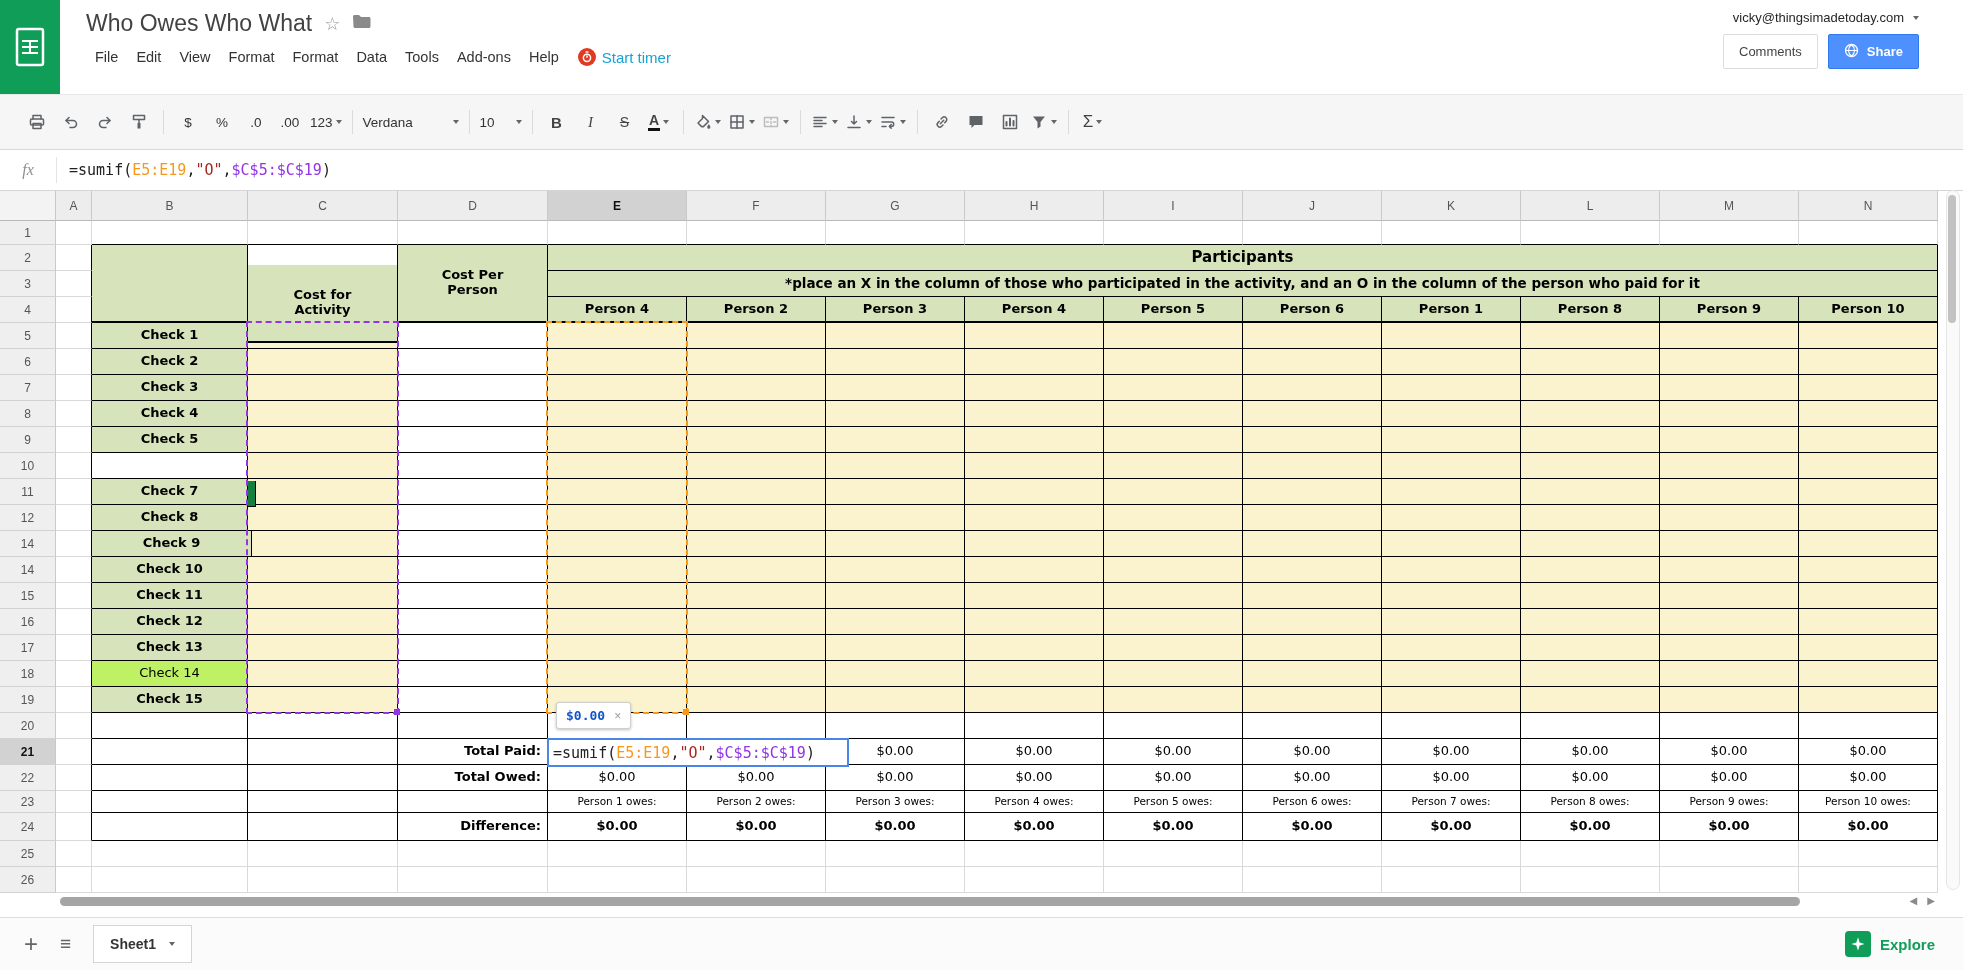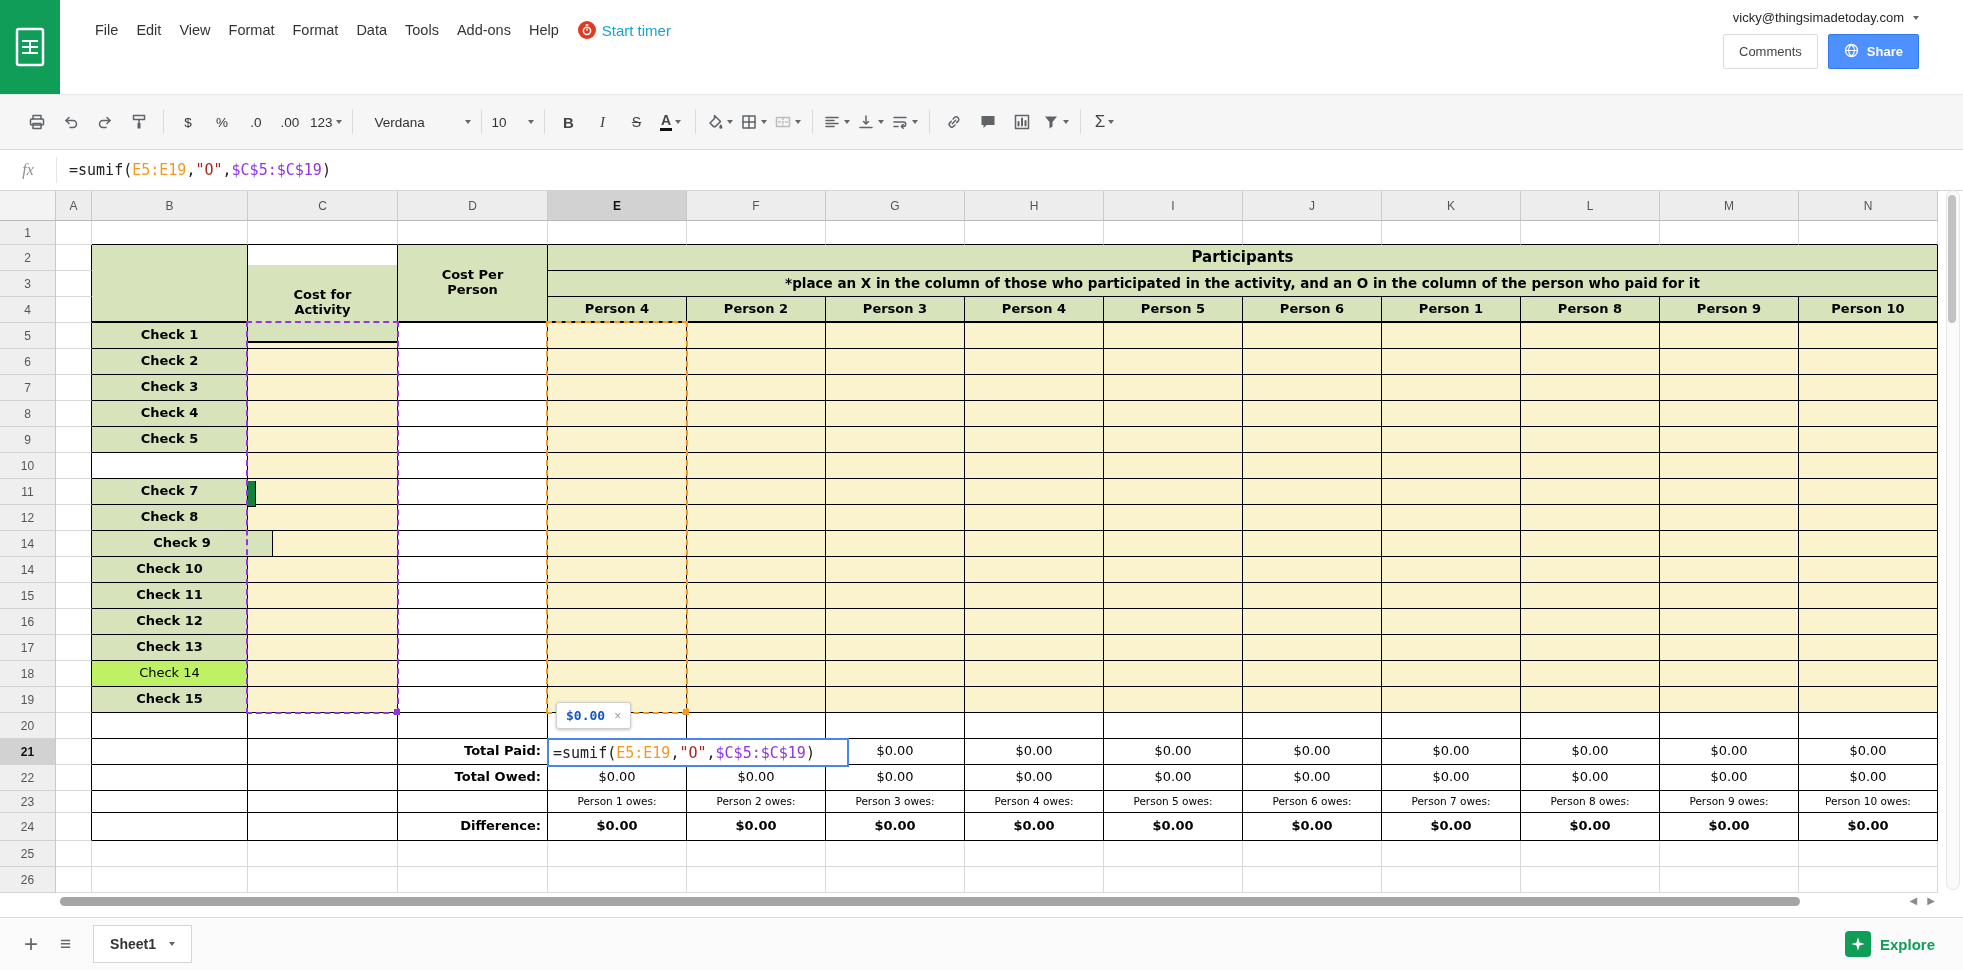--- a/index.html
+++ b/index.html
@@ -29,21 +29,21 @@
   
   #toolbar{height:54px;background:#f6f6f6;border-top:1px solid #e7e7e7;border-bottom:1px solid #d8d8d8;
     display:flex;align-items:center;padding-left:20px;}
   .ticon{height:32px;min-width:28px;padding:0 3px;display:flex;align-items:center;justify-content:center;color:#444;
     font-size:14px;border-radius:2px;cursor:default;}
   .ticon svg{stroke:#5f6368;fill:none;stroke-width:1.5;stroke-linecap:round;stroke-linejoin:round;}
   .ticon.dim svg{stroke:#bdbdbd;}
   .ticon .fillpart{fill:#5f6368;stroke:none;}
   .tdiv{width:1px;height:24px;background:#dadada;margin:0 7px;flex:0 0 auto;}
   .tlabel{font-size:13.5px;color:#333;}
-  .font-box{min-width:96px;justify-content:space-between;margin-left:12px;}
+  .font-box{min-width:96px;justify-content:space-between;}
   .size-box{min-width:42px;justify-content:space-between;}
   .b-bold{font-weight:bold;font-size:15px;}
   .b-italic{font-style:italic;font-family:"Liberation Serif",serif;font-size:15px;}
   .b-strike{text-decoration:line-through;font-size:14px;}
   .b-color{font-size:14px;font-weight:bold;border-bottom:3px solid #111;line-height:1.1;padding:0 1px;}
   .b-sigma{font-size:17px;color:#444;}
 
   
   #formula-bar{height:40px;background:#fff;border-bottom:1px solid #d5d5d5;display:flex;align-items:center;}
   .fx{width:56px;text-align:center;font-family:"Liberation Serif",serif;font-style:italic;font-size:16px;color:#8f8f8f;flex:0 0 auto;}
@@ -96,20 +96,29 @@
 <div id="app">
 
   <div id="top-bar">
     <div class="logo">
       <svg width="32" height="42" viewBox="0 0 32 42">
         <rect x="3" y="3" width="26" height="36" rx="2" fill="none" stroke="#fff" stroke-width="2.5"></rect>
         <path d="M8 15h16M8 21h16M8 27h16M16 15v12" stroke="#fff" stroke-width="2" fill="none"></path>
       </svg>
     </div>
     <div class="head-main">
+      <div class="title-row">
+        <span class="doc-title">Who Owes Who What</span>
+        <span class="star">☆</span>
+        <span>
+          <svg width="19" height="15" viewBox="0 0 19 15">
+              <path d="M1 2.5c0-.8.7-1.5 1.5-1.5H7l2 2h8c.8 0 1.5.7 1.5 1.5v8c0 .8-.7 1.5-1.5 1.5h-14c-.8 0-1.5-.7-1.5-1.5z" fill="#8a8a8a"></path>
+            </svg>
+        </span>
+      </div>
       <div class="menus">
         <span id="menu-items" style="display:flex">
             <span class="menu-item">File</span>
             <span class="menu-item">Edit</span>
             <span class="menu-item">View</span>
             <span class="menu-item">Format</span>
             <span class="menu-item">Format</span>
             <span class="menu-item">Data</span>
             <span class="menu-item">Tools</span>
             <span class="menu-item">Add-ons</span>
@@ -710,21 +719,21 @@
       <div class="ccell" style="left: 1660px; top: 106px; width: 139px; height: 26px; background: rgb(215, 227, 187); font-weight: bold; border-bottom-width: 2px;">Person 9</div>
       <div class="ccell" style="left: 1799px; top: 106px; width: 139px; height: 26px; background: rgb(215, 227, 187); font-weight: bold; border-bottom-width: 2px;">Person 10</div>
       <div class="ccell" style="left: 92px; top: 132px; width: 156px; height: 26px; background: rgb(215, 227, 187); font-weight: bold;">Check 1</div>
       <div class="ccell" style="left: 92px; top: 158px; width: 156px; height: 26px; background: rgb(215, 227, 187); font-weight: bold;">Check 2</div>
       <div class="ccell" style="left: 92px; top: 184px; width: 156px; height: 26px; background: rgb(215, 227, 187); font-weight: bold;">Check 3</div>
       <div class="ccell" style="left: 92px; top: 210px; width: 156px; height: 26px; background: rgb(215, 227, 187); font-weight: bold;">Check 4</div>
       <div class="ccell" style="left: 92px; top: 236px; width: 156px; height: 26px; background: rgb(215, 227, 187); font-weight: bold;">Check 5</div>
       <div class="ccell" style="left: 92px; top: 262px; width: 164px; height: 26px; background: #15803d; font-weight: bold; margin-top: 28px;">Check 6</div>
       <div class="ccell" style="left: 92px; top: 288px; width: 156px; height: 26px; background: rgb(215, 227, 187); font-weight: bold;">Check 7</div>
       <div class="ccell" style="left: 92px; top: 314px; width: 156px; height: 26px; background: rgb(215, 227, 187); font-weight: bold;">Check 8</div>
-      <div class="ccell" style="left: 92px; top: 340px; width: 181px; height: 26px; background: rgb(215, 227, 187); font-weight: bold;">Check 9</div>
+      <div class="ccell" style="left: 92px; top: 340px; width: 160px; height: 26px; background: rgb(215, 227, 187); font-weight: bold;">Check 9</div>
       <div class="ccell" style="left: 92px; top: 366px; width: 156px; height: 26px; background: rgb(215, 227, 187); font-weight: bold;">Check 10</div>
       <div class="ccell" style="left: 92px; top: 392px; width: 156px; height: 26px; background: rgb(215, 227, 187); font-weight: bold;">Check 11</div>
       <div class="ccell" style="left: 92px; top: 418px; width: 156px; height: 26px; background: rgb(215, 227, 187); font-weight: bold;">Check 12</div>
       <div class="ccell" style="left: 92px; top: 444px; width: 156px; height: 26px; background: rgb(215, 227, 187); font-weight: bold;">Check 13</div>
       <div class="ccell" style="left: 92px; top: 470px; width: 156px; height: 26px; background: #bef264; font-weight: normal;">Check 14</div>
       <div class="ccell" style="left: 92px; top: 496px; width: 156px; height: 26px; background: rgb(215, 227, 187); font-weight: bold;">Check 15</div>
       <div class="ccell" style="left: 398px; top: 548px; width: 150px; height: 26px; font-weight: bold; justify-content: flex-end; padding-right: 6px;">Total Paid:</div>
       <div class="ccell" style="left: 826px; top: 548px; width: 139px; height: 26px;">$0.00</div>
       <div class="ccell" style="left: 965px; top: 548px; width: 139px; height: 26px;">$0.00</div>
       <div class="ccell" style="left: 1104px; top: 548px; width: 139px; height: 26px;">$0.00</div>

